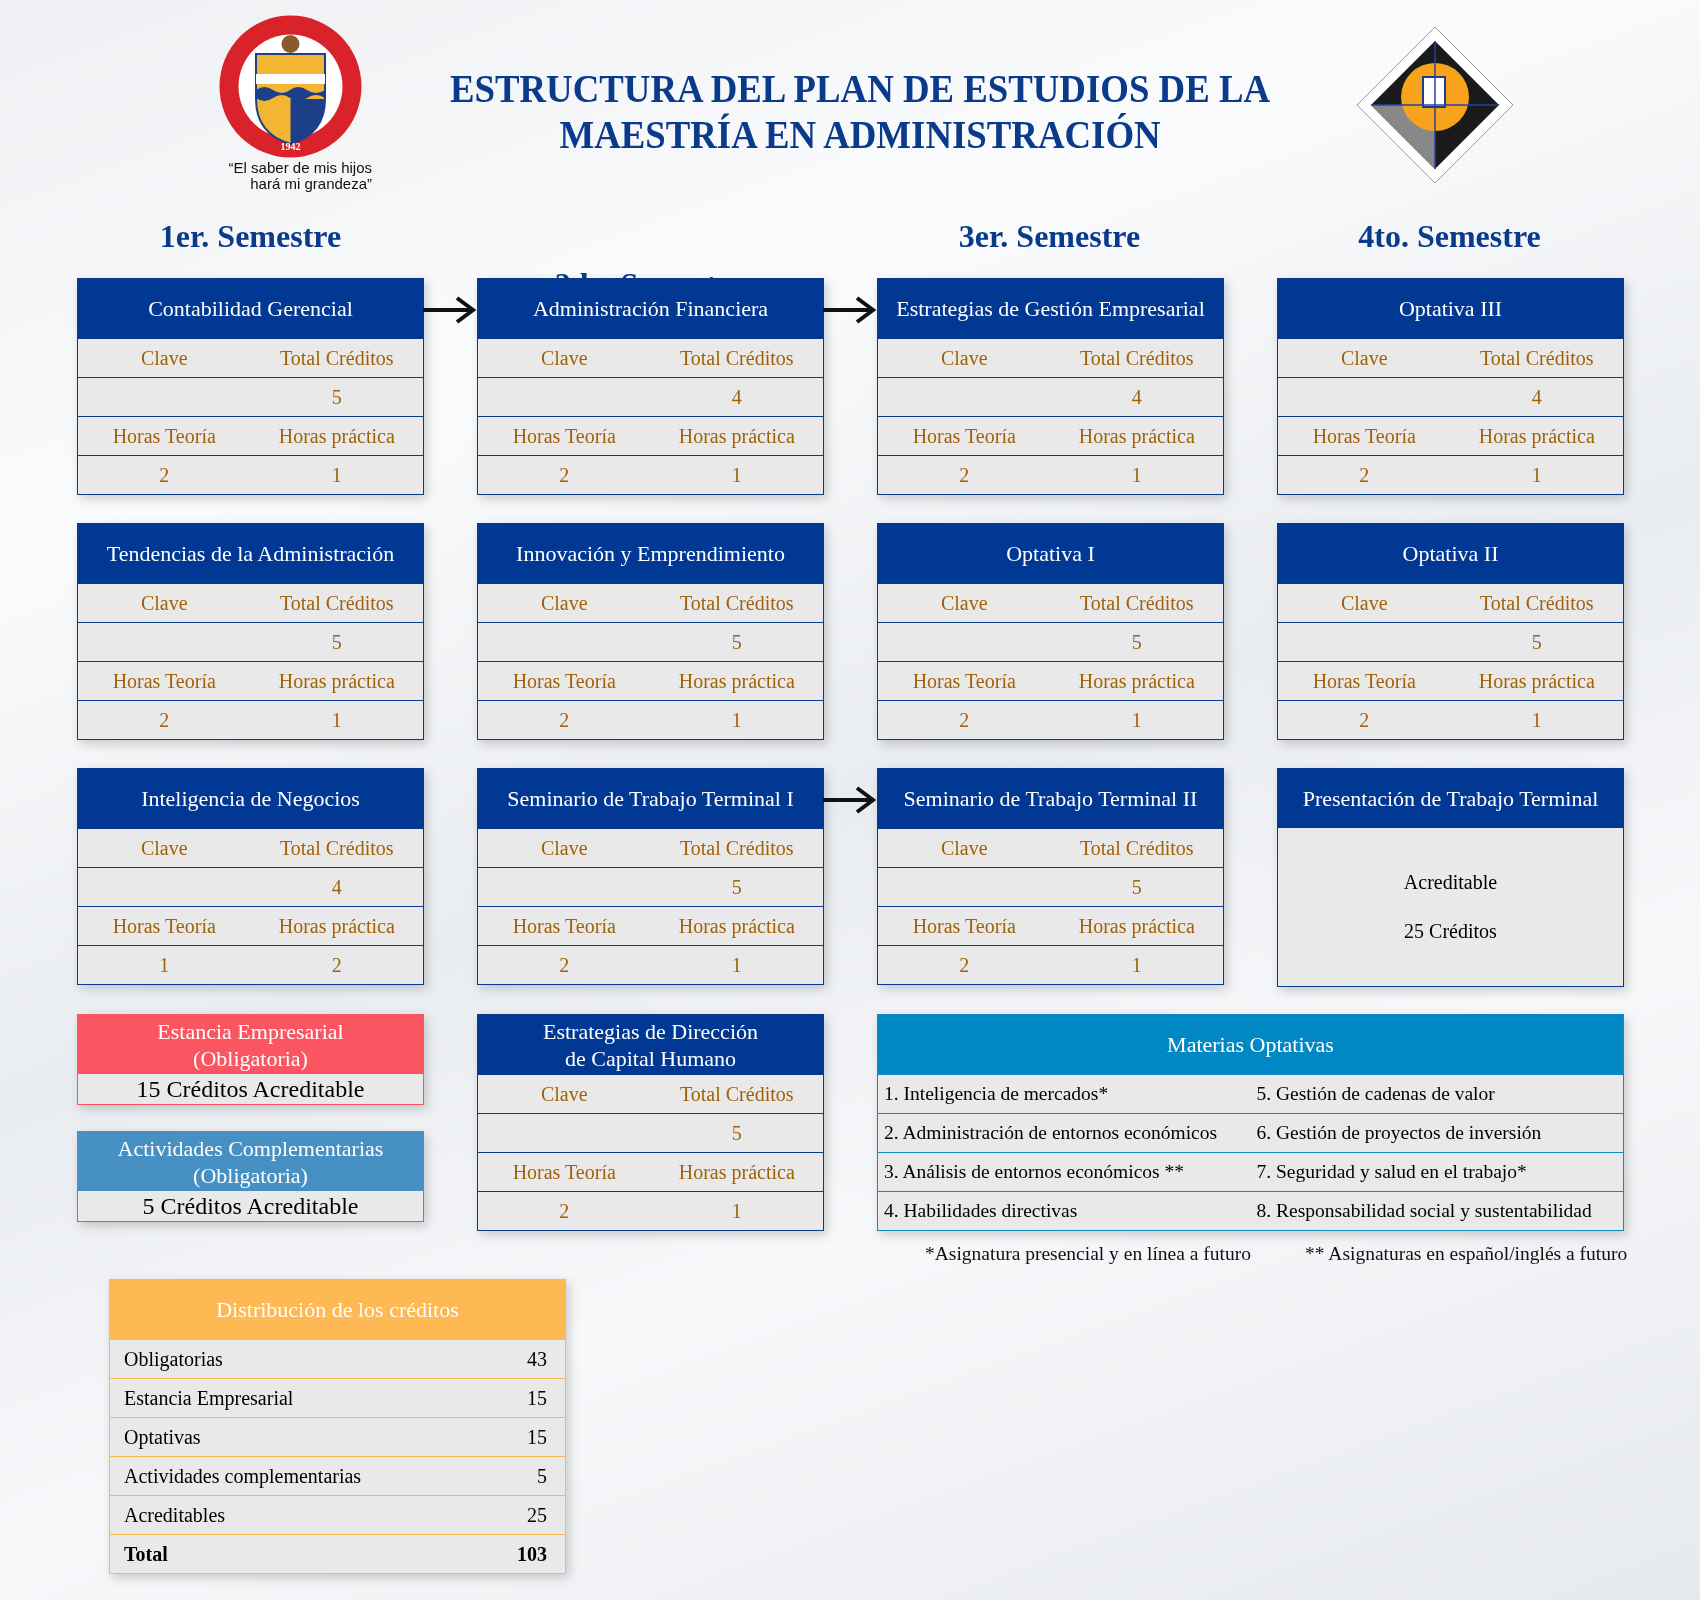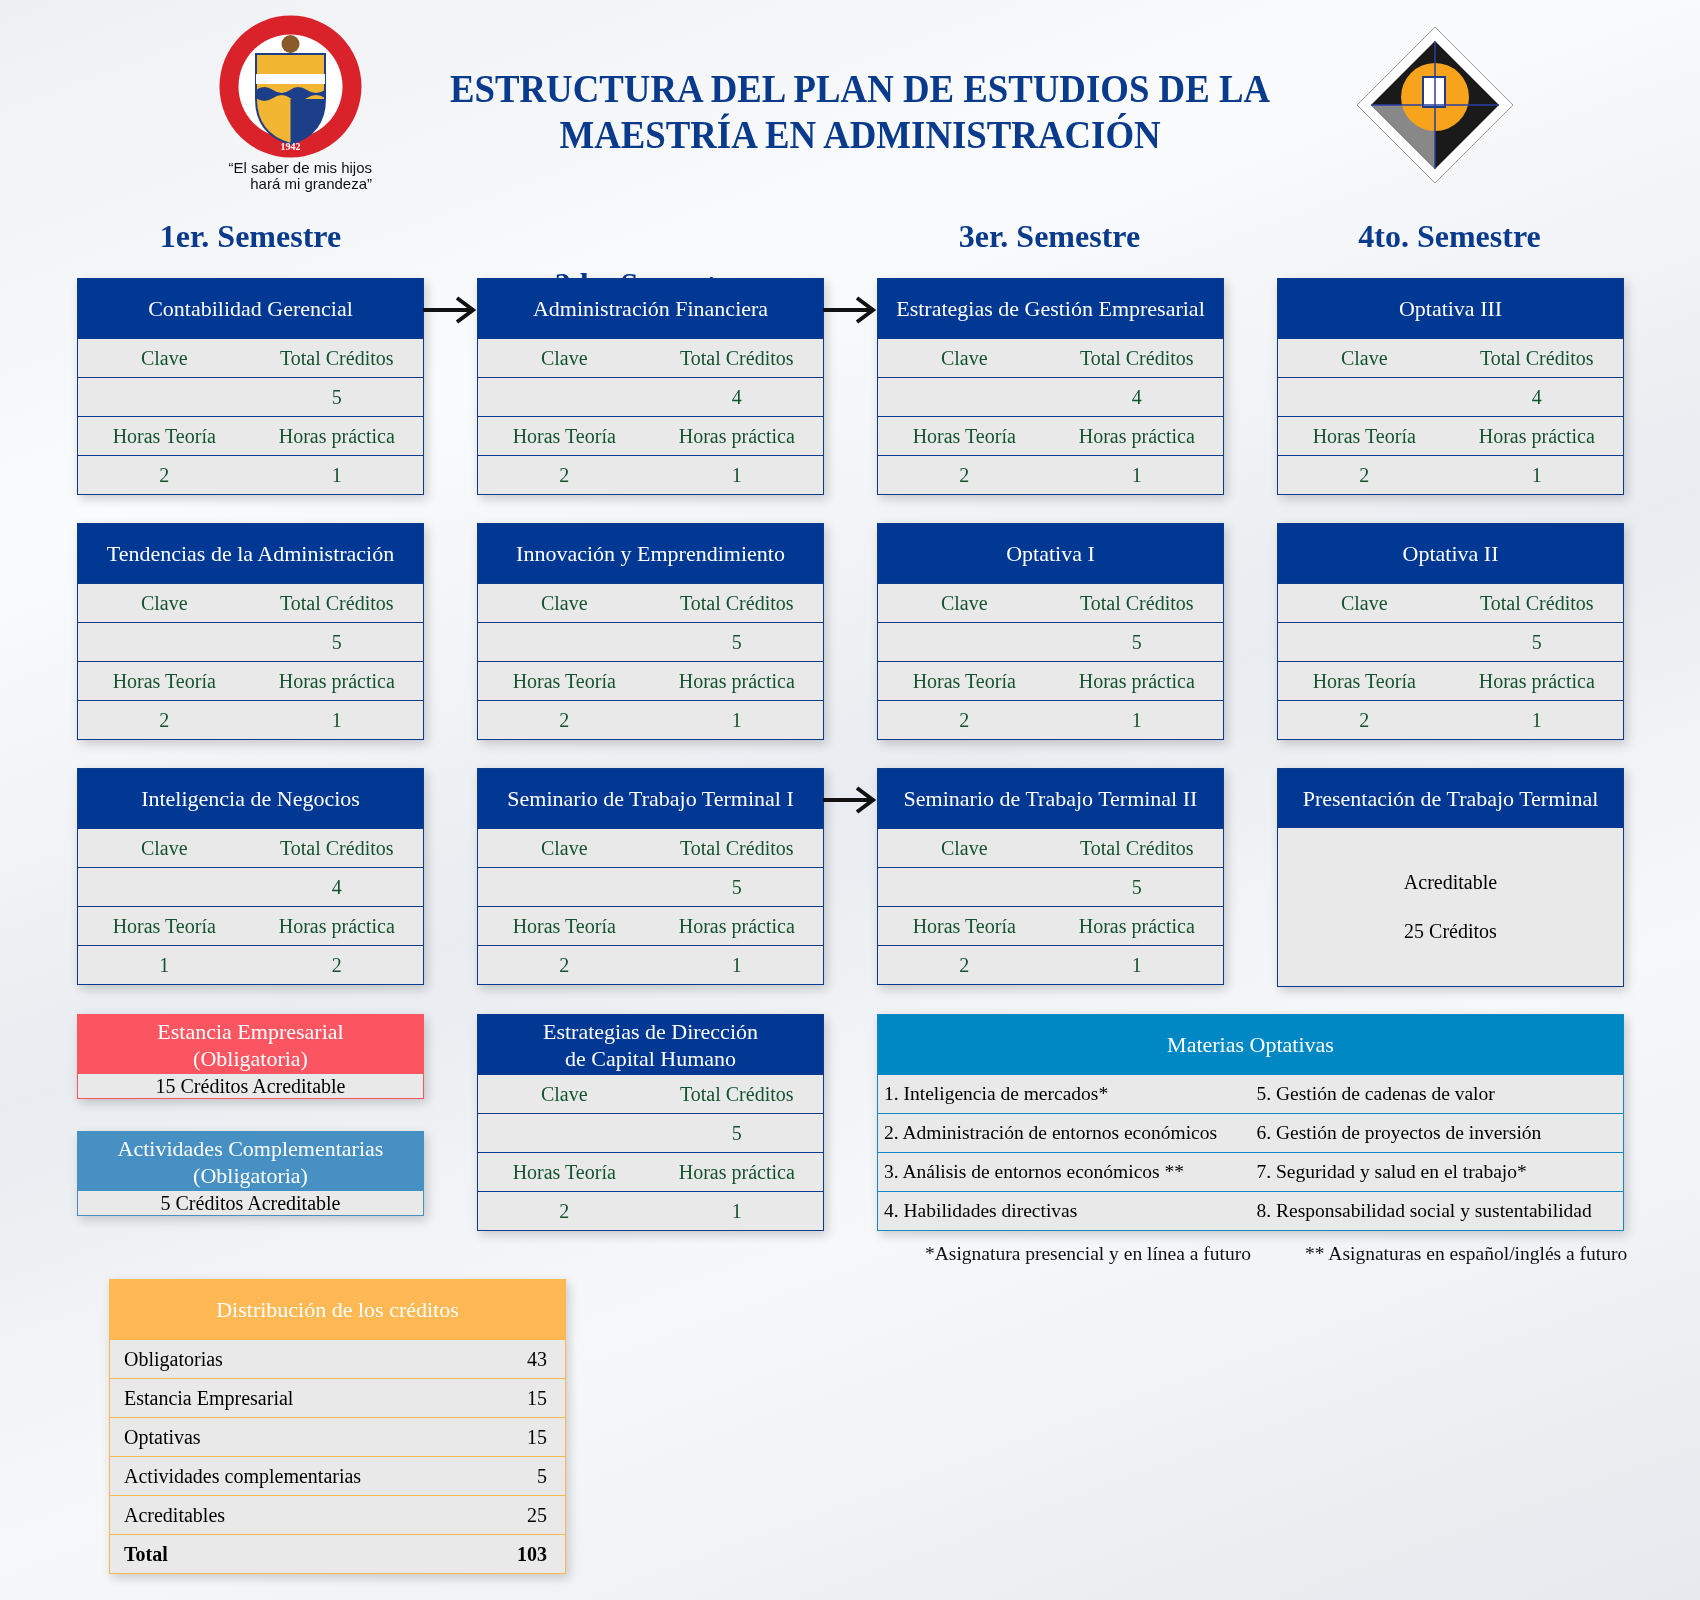--- a/index.html
+++ b/index.html
@@ -4,30 +4,30 @@
 <style>
   html,body{margin:0;padding:0;}
   body{width:1700px;height:1600px;position:relative;overflow:hidden;
     font-family:"Liberation Serif","DejaVu Serif",serif;
     background:linear-gradient(160deg,#eef0f3 0%,#fafbfc 25%,#e9ecf0 50%,#f7f8fa 70%,#e6e9ed 100%);}
   .abs{position:absolute;}
   .title{left:380px;top:66px;width:960px;text-align:center;color:#0a3a8c;font-weight:bold;font-size:40px;line-height:46px;transform:scaleX(0.92);}
   .sem{top:218px;width:345px;text-align:center;color:#0a3a8c;font-weight:bold;font-size:32px;}
   .card{width:345px;background:#e9e9ea;border:1px solid #0a3a8c;box-shadow:3px 4px 10px rgba(0,0,0,0.18);}
   .card .hd{height:59px;background:#003893;color:#fff;font-size:22px;display:flex;align-items:center;justify-content:center;text-align:center;line-height:27px;}
-  .row{display:flex;height:38px;border-top:1px solid #0a3a8c;align-items:center;font-size:20px;color:#14532d;justify-content:space-between;}
+  .row{display:flex;height:38px;border-top:1px solid #0a3a8c;align-items:center;font-size:20px;color:#a16207;justify-content:space-between;}
   .row:first-of-type{border-top:none;}
   .row span{flex:1;text-align:center;}
   .pres .body{height:158px;display:flex;flex-direction:column;align-items:center;justify-content:center;font-size:20px;gap:26px;}
   .arrow{width:56px;height:30px;}
   .est .hd{background:#fa5560;}
   .est{border-color:#fa5560;}
   .act .hd{background:#4690c4;}
   .act{border-color:#4690c4;}
-  .single{height:24px;display:flex;align-items:center;justify-content:center;font-size:20px;}
+  .single{height:30px;display:flex;align-items:center;justify-content:center;font-size:24px;}
   .opt{width:745px;background:#e9e9ea;border:1px solid #1588c4;box-shadow:3px 4px 10px rgba(0,0,0,0.18);}
   .opt .hd{height:59px;background:#0088c4;color:#fff;font-size:22px;display:flex;align-items:center;justify-content:center;}
   .opt .r{display:flex;height:38px;border-top:1px solid #1588c4;align-items:center;font-size:19.5px;}
   .opt .r span{flex:1;padding-left:6px;white-space:nowrap;}
   .notes{font-size:19.5px;color:#111;margin-left:36px;}
   .dist{left:109px;top:1279px;width:455px;background:#e9e9ea;border:1px solid #f9b850;box-shadow:3px 4px 10px rgba(0,0,0,0.18);}
   .dist .hd{height:59px;background:#feb854;color:#fff;font-size:22px;display:flex;align-items:center;justify-content:center;}
   .dist .r{display:flex;height:38px;border-top:1px solid #f9b850;align-items:center;font-size:20px;padding:0 18px 0 14px;}
   .dist .r span:first-child{flex:1;}
   .dist .r.total{font-weight:bold;}

